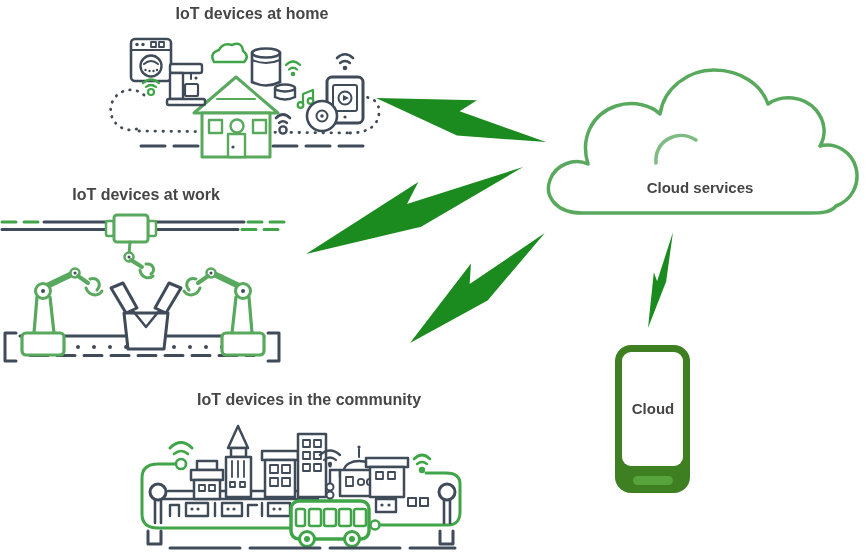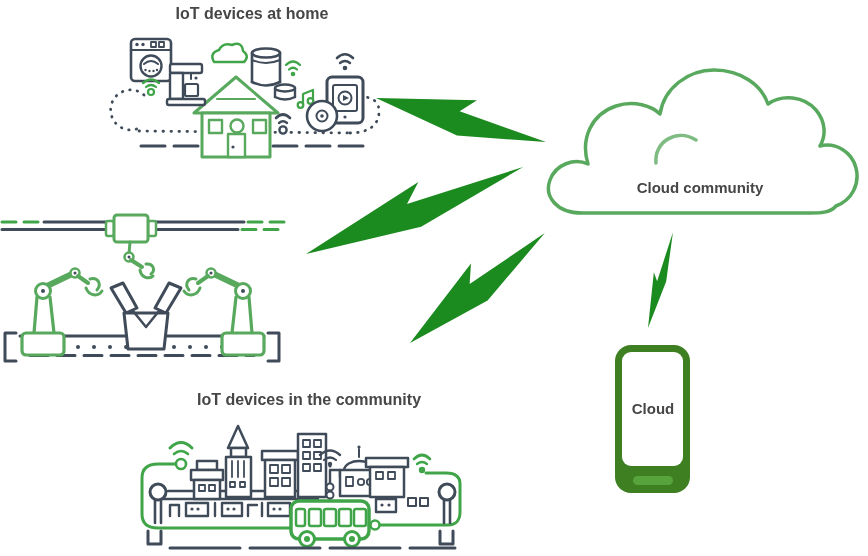--- a/index.html
+++ b/index.html
@@ -365,16 +365,17 @@
   </g>
 
   <g>
     <rect x="615" y="345" width="75" height="148" rx="16" style="fill:var(--phone)"></rect>
     <rect x="622" y="352" width="61" height="114" rx="9" fill="#ffffff"></rect>
     <rect x="633" y="476" width="40" height="9" rx="4.5" style="fill:var(--pill)"></rect>
   </g>
 </svg>
 
 <div class="lbl" style="left:252px;top:5px">IoT devices at home</div>
+<div class="lbl" style="left:146px;top:186px">IoT devices at work</div>
 <div class="lbl" style="left:309px;top:391px">IoT devices in the community</div>
-<div class="lbl small" style="left:700px;top:179px">Cloud community</div>
+<div class="lbl small" style="left:700px;top:179px">Cloud services</div>
 <div class="lbl small" style="left:653px;top:400px">Cloud</div>
 </div>
 
 </body></html>

